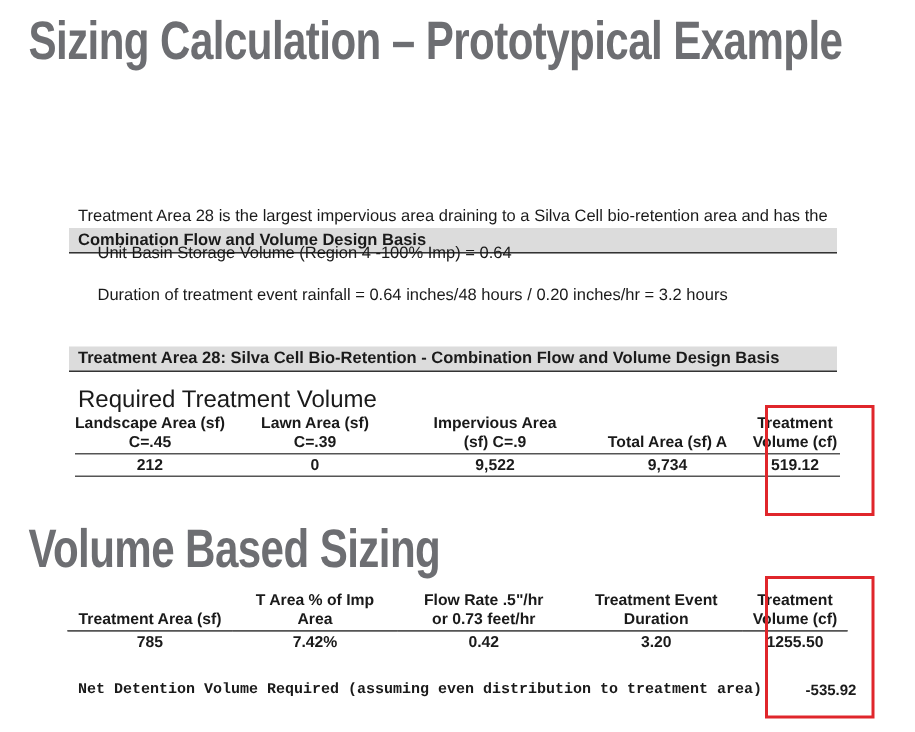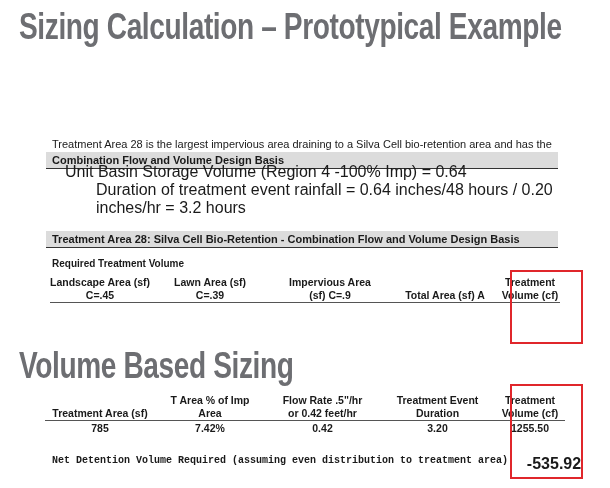--- a/index.html
+++ b/index.html
@@ -19,44 +19,44 @@
   .intro { position:absolute; left:52px; top:96px; width:520px; font-size:11px; line-height:16px;margin-top:40px; }
 
   .band {
     position:absolute; left:46px; width:512px; height:17px; background:#dcdcdc;
     border-bottom:1.5px solid #333; font-size:11px; font-weight:bold; line-height:17px;
     padding-left:6px; box-sizing:border-box;
   }
   #band1 { top:152px; }
   #band2 { top:207px;margin-top:24px; }
 
-  .basis-line { position:absolute; left:52px; font-size:16px;padding-left:13px; }
+  .basis-line { position:absolute; left:52px; font-size:11px;padding-left:13px; }
   #b1 { top:163px; }
-  #b2 { top:181px;margin-left:31px; }
+  #b2 { top:191px; }
 
-  .req-title { position:absolute; left:52px; top:258px; font-size:10px; font-weight:bold; }
+  .req-title { position:absolute; left:52px; top:258px; font-size:16px; font-weight:normal; }
 
   table { border-collapse:collapse; position:absolute; font-size:10.5px; }
   th { font-weight:bold; text-align:center; padding:0; line-height:13px; vertical-align:bottom; }
   td { font-weight:bold; text-align:center; padding:0; line-height:14px; }
 
   #t1 { left:50px; top:272px; width:510px; }
   #t1 thead tr { border-bottom:1.5px solid #555; }
   #t1 tbody tr:last-child { border-bottom:1.5px solid #555; }
   #t1 th { height:30px; }
 
   #t2 { left:45px; top:392px; width:520px; }
   #t2 thead tr { border-bottom:1.5px solid #555; }
   #t2 th { height:28px; }
   #t2 th, #t2 td { font-weight:normal; }
   #t2 th { font-weight:bold; }
   #t2 td { font-weight:bold;margin-top:44px; }
 
   .net { position:absolute; left:52px; top:455px; font-size:10px; font-weight:bold;font-family:Liberation Mono, monospace; }
-  .net-val { position:absolute; left:513px; top:455px; width:82px; text-align:center; font-size:16px; font-weight:bold; }
+  .net-val { position:absolute; left:513px; top:455px; width:82px; text-align:center; font-size:10px; font-weight:bold; }
 
   .redbox { position:absolute; border:2px solid #e0262b; box-sizing:border-box; }
   #rb1 { left:510px; top:270px; width:73px; height:74px; }
   #rb2 { left:510px; top:384px; width:73px; height:95px; }
 </style>
 </head>
 <body>
 
 <div id="h1" class="big-heading">Sizing Calculation – Prototypical Example</div>
 
@@ -81,39 +81,46 @@
   <thead>
     <tr>
       <th><span>Landscape Area (sf)</span><br><span>C=.45</span></th>
       <th><span>Lawn Area (sf)</span><br><span>C=.39</span></th>
       <th><span>Impervious Area</span><br><span>(sf) C=.9</span></th>
       <th><span>Total Area (sf) A</span></th>
       <th><span>Treatment</span><br><span>Volume (cf)</span></th>
     </tr>
   </thead>
   <tbody>
+    <tr>
+      <td>212</td>
+      <td>0</td>
+      <td>9,522</td>
+      <td>9,734</td>
+      <td>519.12</td>
+    </tr>
   </tbody>
 </table>
 <div id="rb1" class="redbox"></div>
 
 <div id="h2" class="big-heading">Volume Based Sizing</div>
 
 <table id="t2">
   <colgroup>
       <col style="width:110px">
       <col style="width:110px">
       <col style="width:115px">
       <col style="width:115px">
       <col style="width:70px">
     </colgroup>
   <thead>
     <tr>
       <th><span>Treatment Area (sf)</span></th>
       <th><span>T Area % of Imp</span><br><span>Area</span></th>
-      <th><span>Flow Rate .5"/hr</span><br><span>or 0.42 feet/hr</span></th>
+      <th><span>Flow Rate .5"/hr</span><br><span>or 0.73 feet/hr</span></th>
       <th><span>Treatment Event</span><br><span>Duration</span></th>
       <th><span>Treatment</span><br><span>Volume (cf)</span></th>
     </tr>
   </thead>
   <tbody>
     <tr>
       <td>785</td>
       <td>7.42%</td>
       <td>0.42</td>
       <td>3.20</td>

